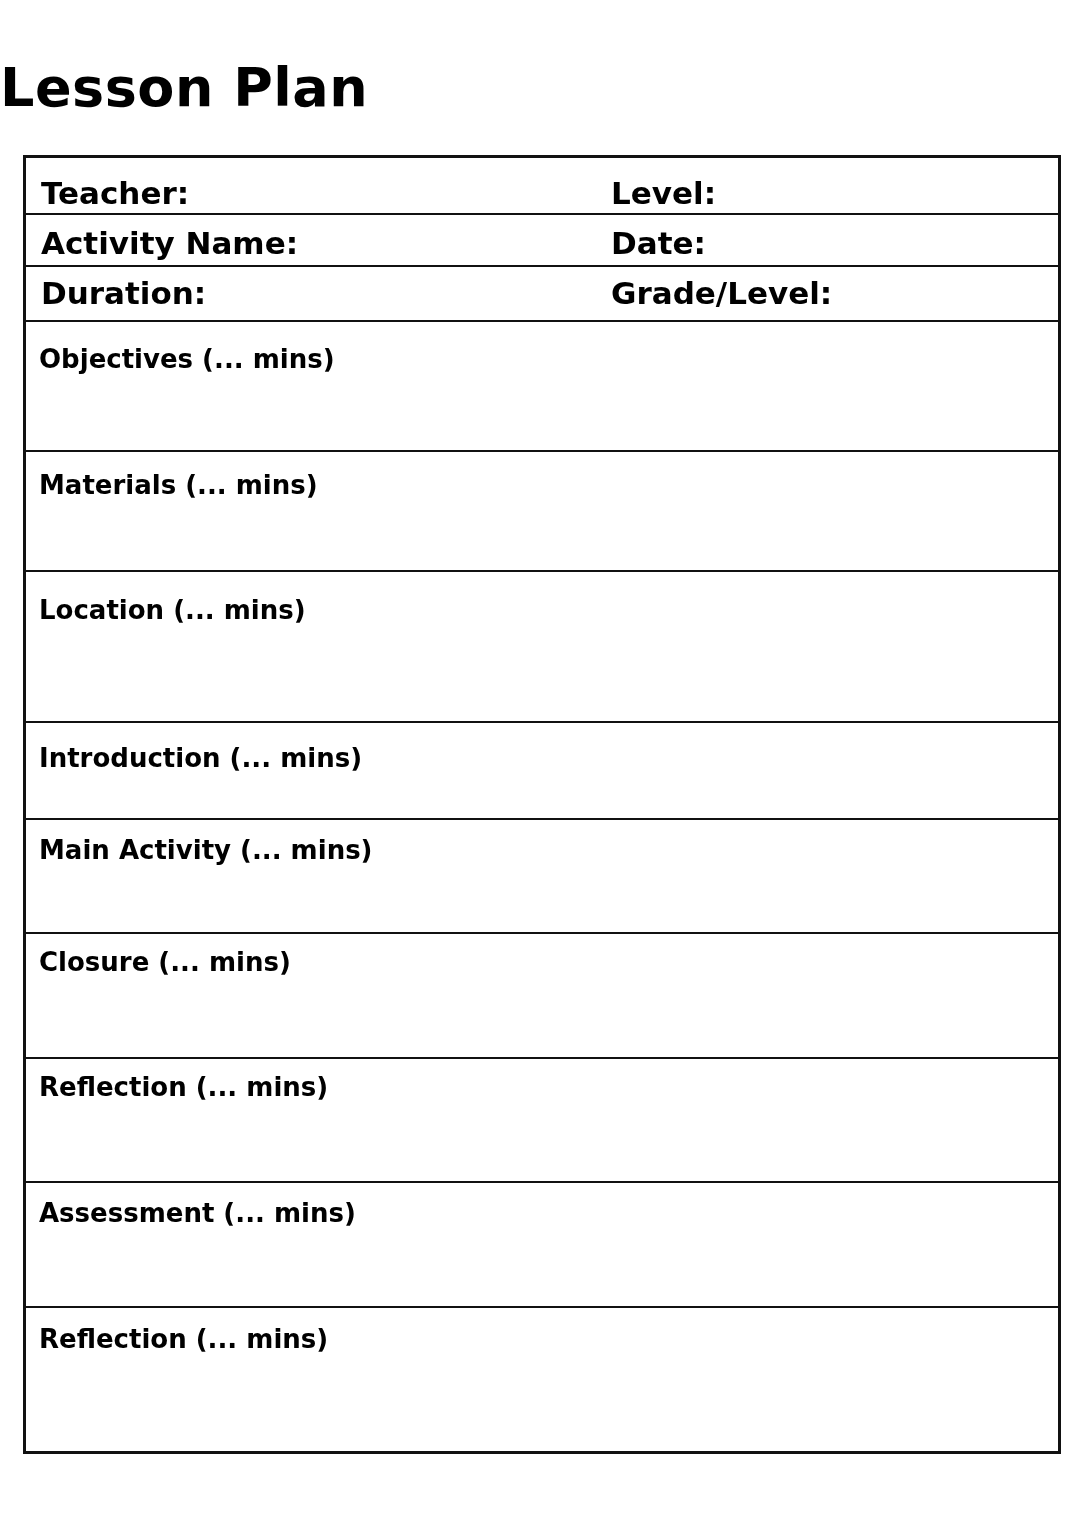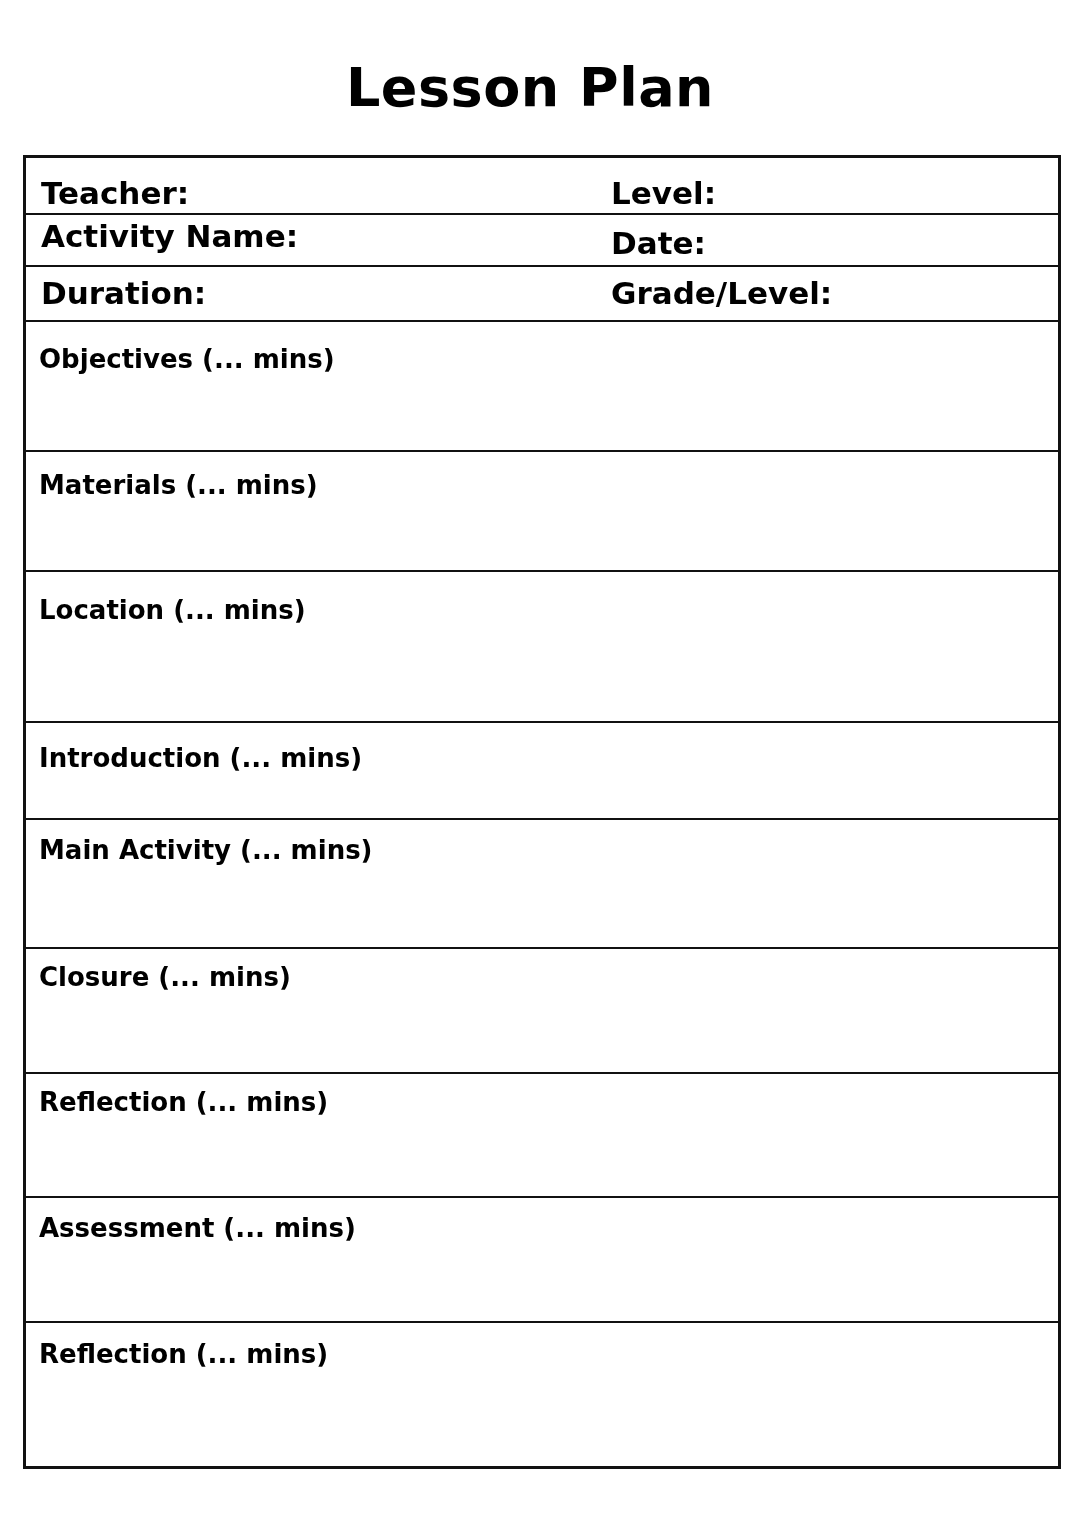--- a/index.html
+++ b/index.html
@@ -1,55 +1,55 @@
 <!DOCTYPE html>
 <html><head>
 <meta charset="utf-8">
 <style>
   html, body { margin:0; padding:0; background:#ffffff; }
   body { width:1086px; height:1536px; position:relative; font-family:"DejaVu Sans", sans-serif; color:#000; }
-  .title { position:absolute; top:56px; left:0; width:1060px; text-align:center; font-size:54px; font-weight:bold; letter-spacing:0.5px; }
+  .title { position:absolute; top:56px; left:0; width:1060px; font-size:54px; font-weight:bold; letter-spacing:0.5px; }
   .table { position:absolute; left:23px; top:155px; width:1032px; border:3px solid #111; }
   .hrow { position:relative; border-bottom:2.5px solid #111; }
   .hcell { position:absolute; font-size:31px; font-weight:bold; }
   .srow { position:relative; border-bottom:2.5px solid #111; box-sizing:border-box;text-align:right; }
   .srow:last-child { border-bottom:none;border-radius:27px; }
   .slabel { position:absolute; left:13px; top:21px; font-size:26px; font-weight:bold; }
 </style>
 </head>
 <body>
 
 <div class="title">Lesson Plan</div>
 
 <div class="table">
   <div class="hrow" style="height:55px">
     <span class="hcell" style="left:15px;top:17px">Teacher:</span>
     <span class="hcell" style="left:585px;top:17px">Level:</span>
   </div>
   <div class="hrow" style="height:50px">
-    <span class="hcell" style="left:15px;top:3px">Activity Name:</span>
+    <span class="hcell" style="left:15px;top:10px">Activity Name:</span>
     <span class="hcell" style="left:585px;top:10px">Date:</span>
   </div>
   <div class="hrow" style="height:53px">
     <span class="hcell" style="left:15px;top:8px">Duration:</span>
     <span class="hcell" style="left:585px;top:8px">Grade/Level:</span>
   </div>
   <div class="srow" style="height:130px">
       <span class="slabel" style="top:22px">Objectives (... mins)</span>
     </div>
   <div class="srow" style="height:120px">
       <span class="slabel" style="top:18px">Materials (... mins)</span>
     </div>
   <div class="srow" style="height:151px">
       <span class="slabel" style="top:23px">Location (... mins)</span>
     </div>
   <div class="srow" style="height:97px">
       <span class="slabel" style="top:20px">Introduction (... mins)</span>
     </div>
-  <div class="srow" style="height:129px">
+  <div class="srow" style="height:114px">
       <span class="slabel" style="top:15px">Main Activity (... mins)</span>
     </div>
   <div class="srow" style="height:125px">
       <span class="slabel" style="top:13px">Closure (... mins)</span>
     </div>
   <div class="srow" style="height:124px">
       <span class="slabel" style="top:13px">Reflection (... mins)</span>
     </div>
   <div class="srow" style="height:125px">
       <span class="slabel" style="top:15px">Assessment (... mins)</span>

